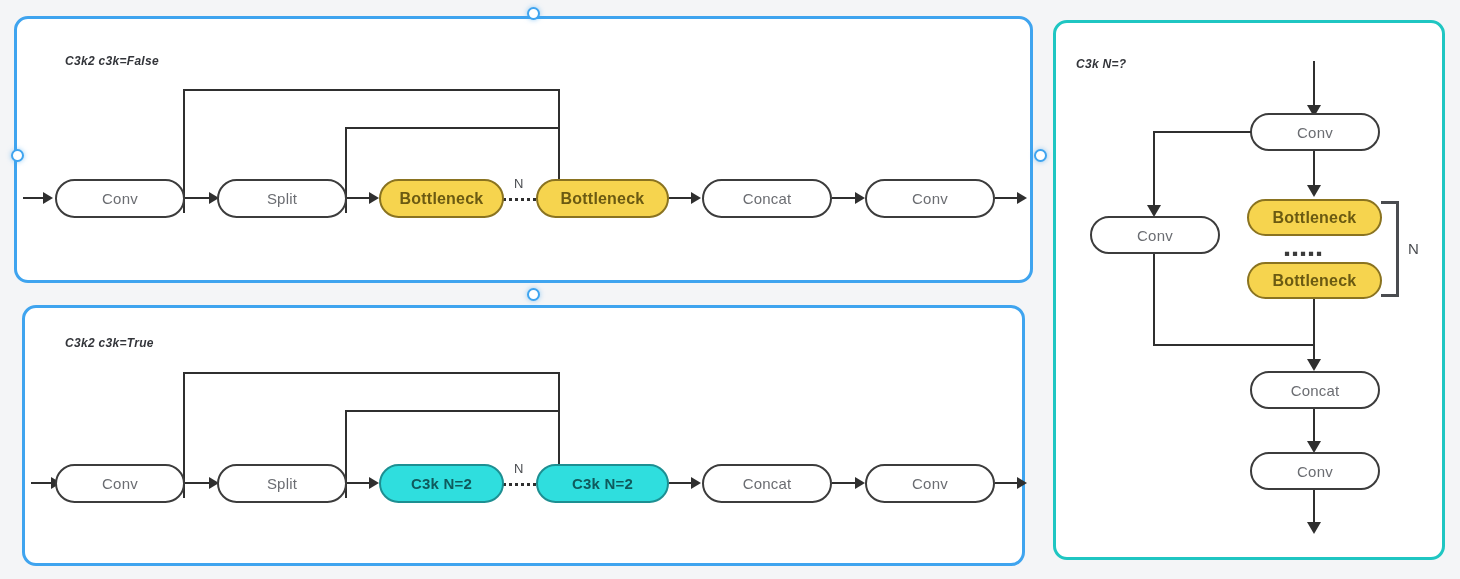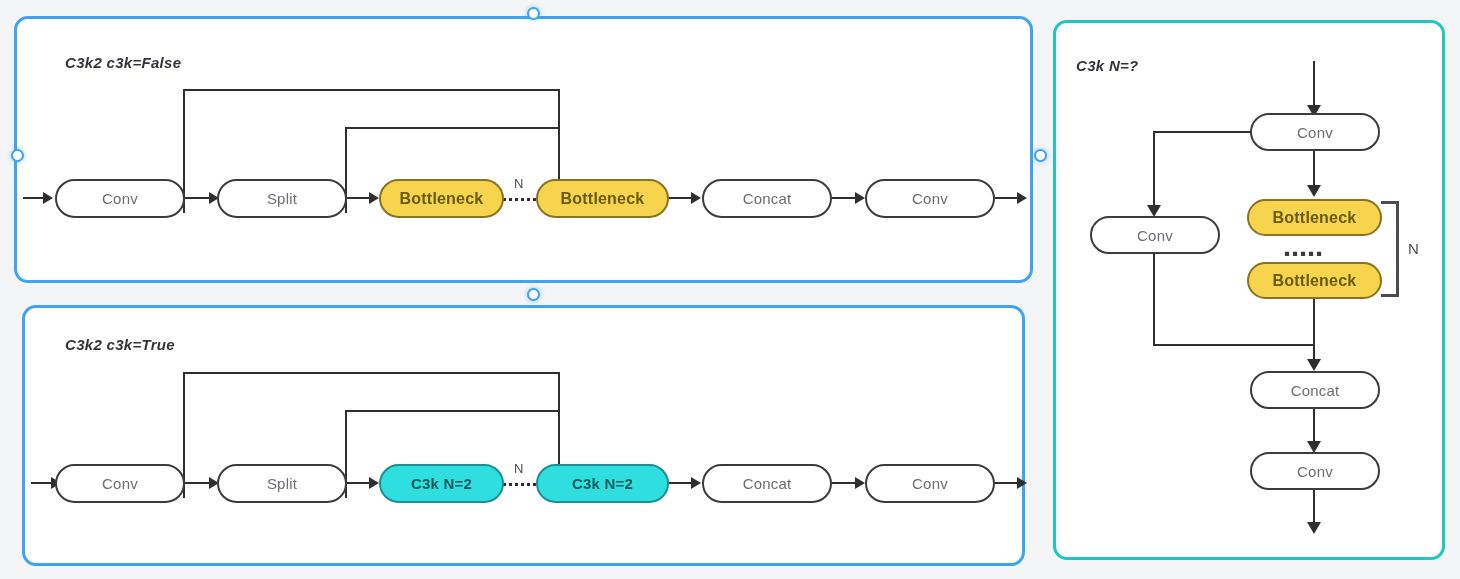--- a/index.html
+++ b/index.html
@@ -31,21 +31,21 @@
     border: 3px solid #1fc6c2;
   }
   #panel-top    { left: 14px;  top: 16px;  width: 1019px; height: 267px; }
   #panel-bottom { left: 22px;  top: 305px; width: 1003px; height: 261px; }
   #panel-right  { left: 1053px;top: 20px;  width: 392px;  height: 540px; }
 
   .panel-title {
     position: absolute;
     font-style: italic;
     font-weight: bold;
-    font-size: 15px;
+    font-size: 12px;
     color: #33353a;
     letter-spacing: 0.3px;
     white-space: nowrap;
   }
 
   
   .handle {
     position: absolute;
     width: 13px;
     height: 13px;

